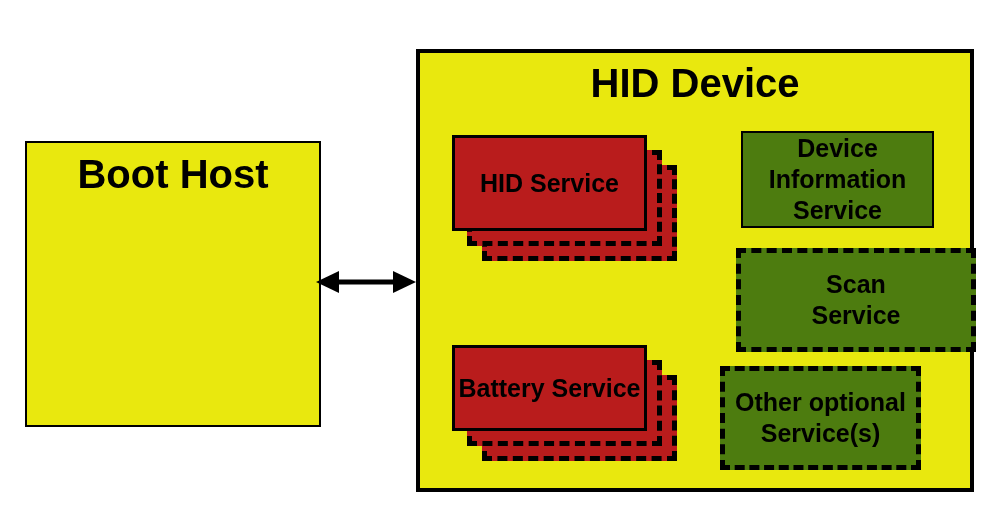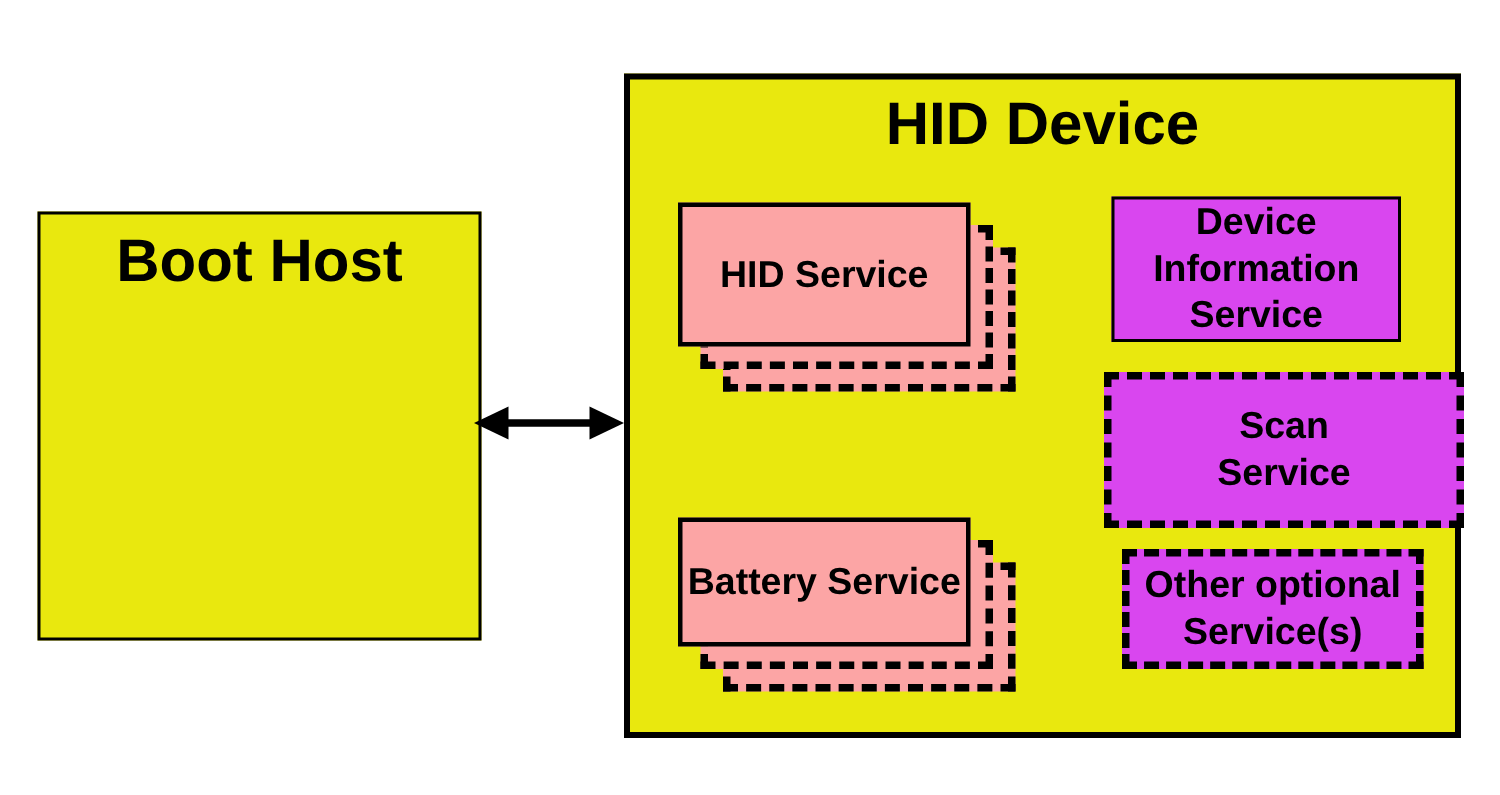--- a/index.html
+++ b/index.html
@@ -56,21 +56,21 @@
   .stack {
     position: absolute;
     width: 195px;
     height: 96px;
   }
   .stack-layer {
     position: absolute;
     box-sizing: border-box;
     width: 195px;
     height: 96px;
-    background: #fca5a5;
+    background: #b91c1c;
   }
   .stack-layer.back  { left: 30px; top: 30px; border: 5px dashed #000000; }
   .stack-layer.mid   { left: 15px; top: 15px; border: 5px dashed #000000; }
   .stack-layer.front {
     left: 0; top: 0;
     border: 3px solid #000000;
     display: flex;
     align-items: center;
     justify-content: center;
   }
@@ -80,21 +80,21 @@
 
   .svc-label {
     font-size: 25px;
     font-weight: bold;
     white-space: nowrap;
   }
 
   .svc-box {
     position: absolute;
     box-sizing: border-box;
-    background: #d946ef;
+    background: #4d7c0f;
     display: flex;
     flex-direction: column;
     align-items: center;
     justify-content: center;
     text-align: center;
   }
   .svc-box .line {
     display: block;
     font-size: 25px;
     font-weight: bold;
@@ -105,22 +105,22 @@
     left: 321px; top: 78px;
     width: 193px; height: 97px;
     border: 2px solid #000000;
   }
   .svc-scan-params {
     left: 316px; top: 195px;
     width: 240px; height: 104px;
     border: 5px dashed #000000;
   }
   .svc-other-optional {
-    left: 328px; top: 313px;
-    width: 201px; height: 80px;
+    left: 300px; top: 313px;
+    width: 201px; height: 104px;
     border: 5px dashed #000000;
   }
 </style>
 </head>
 <body>
 
 <div class="canvas">
 
   <div class="yellow-box boot-host">
     <span class="big-title">Boot Host</span>

